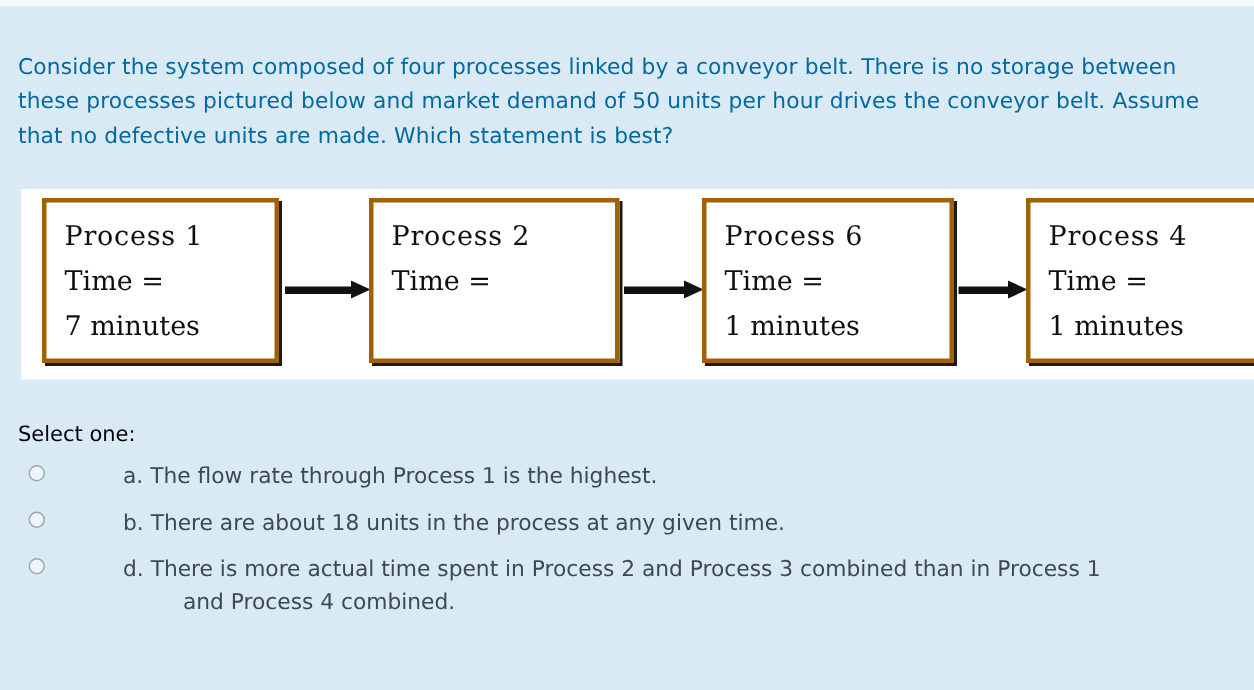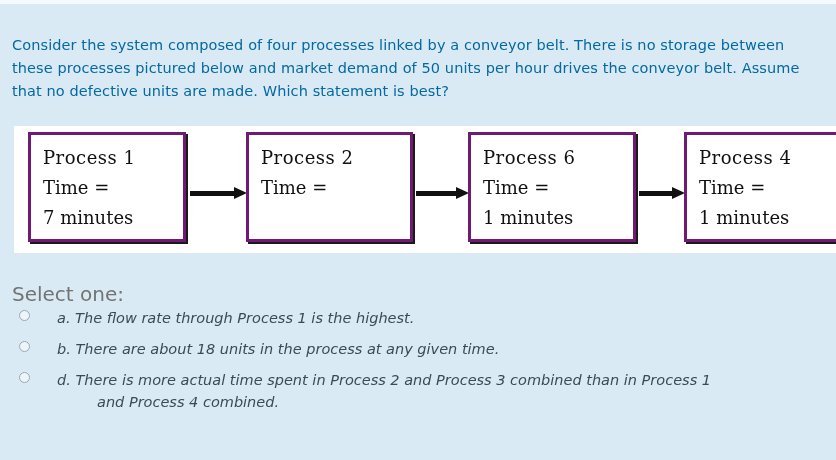--- a/index.html
+++ b/index.html
@@ -39,21 +39,21 @@
     top: 126px;
     width: 822px;
     height: 127px;
     background: #ffffff;
   }
   .proc-box {
     position: absolute;
     top: 6px;
     height: 110px;
     background: #ffffff;
-    border: 3px solid #701a75;
+    border: 3px solid #a16207;
     box-sizing: border-box;
     box-shadow: 2px 2px 0 #1a1a1a;
   }
   .proc-box .lines {
     position: absolute;
     left: 12px;
     top: 8px;
     font-family: "DejaVu Serif", "Liberation Serif", serif;
     font-size: 18px;
     line-height: 30px;
@@ -94,38 +94,37 @@
   .arrow2 .shaft { width: 41px; }
   .arrow2 .head { left: 40px; }
   .arrow3 { left: 625px; width: 46px; }
   .arrow3 .shaft { width: 34px; }
   .arrow3 .head { left: 33px; }
 
   .select-one {
     position: absolute;
     left: 12px;
     top: 282px;
-    font-size: 20px;
-    color: #737373;
+    font-size: 14px;
+    color: #000000;
   }
   .options {
     position: absolute;
     left: 0;
     top: 307px;
     width: 836px;
   }
   .option-row {
     position: relative;
     min-height: 31px;
-    padding-left: 57px;
+    padding-left: 82px;
     padding-right: 10px;
     font-size: 14.5px;
     line-height: 22px;
     color: #3c4a52;
-    font-style: italic;
   }
   .radio {
     position: absolute;
     left: 19px;
     top: 3px;
     width: 11px;
     height: 11px;
     border: 1px solid #9aa8b2;
     border-radius: 50%;
     background: #eef5fa;

